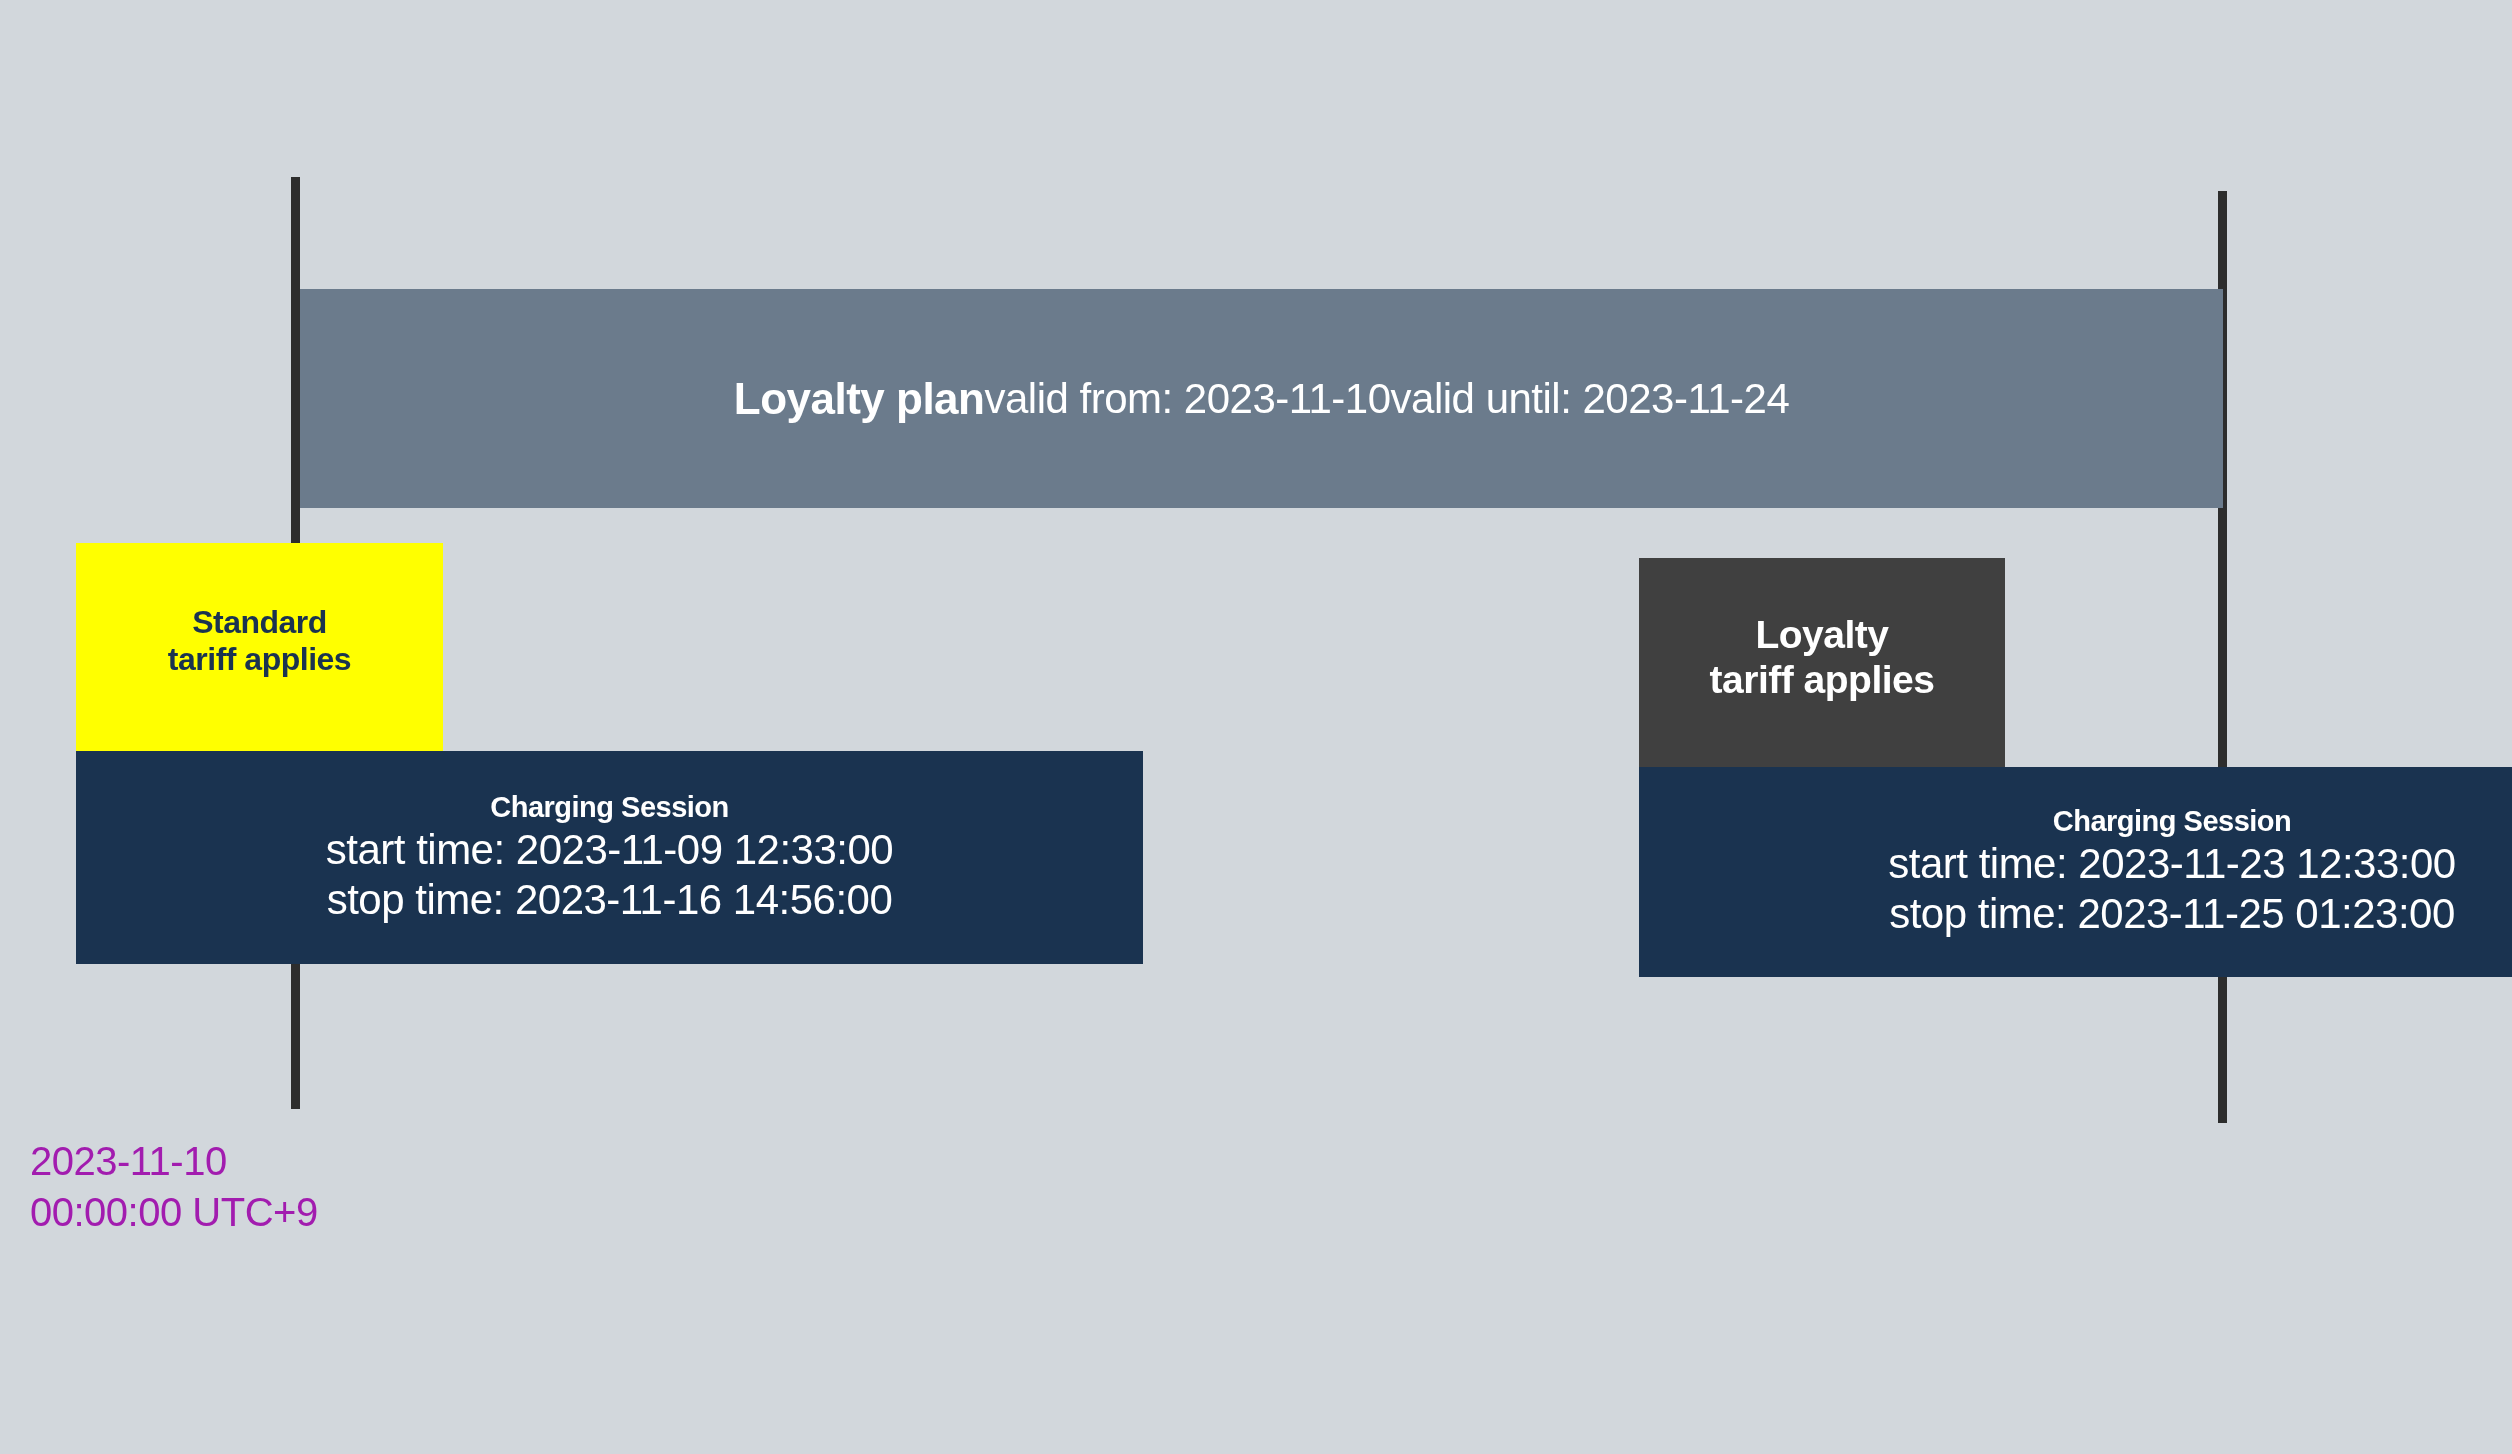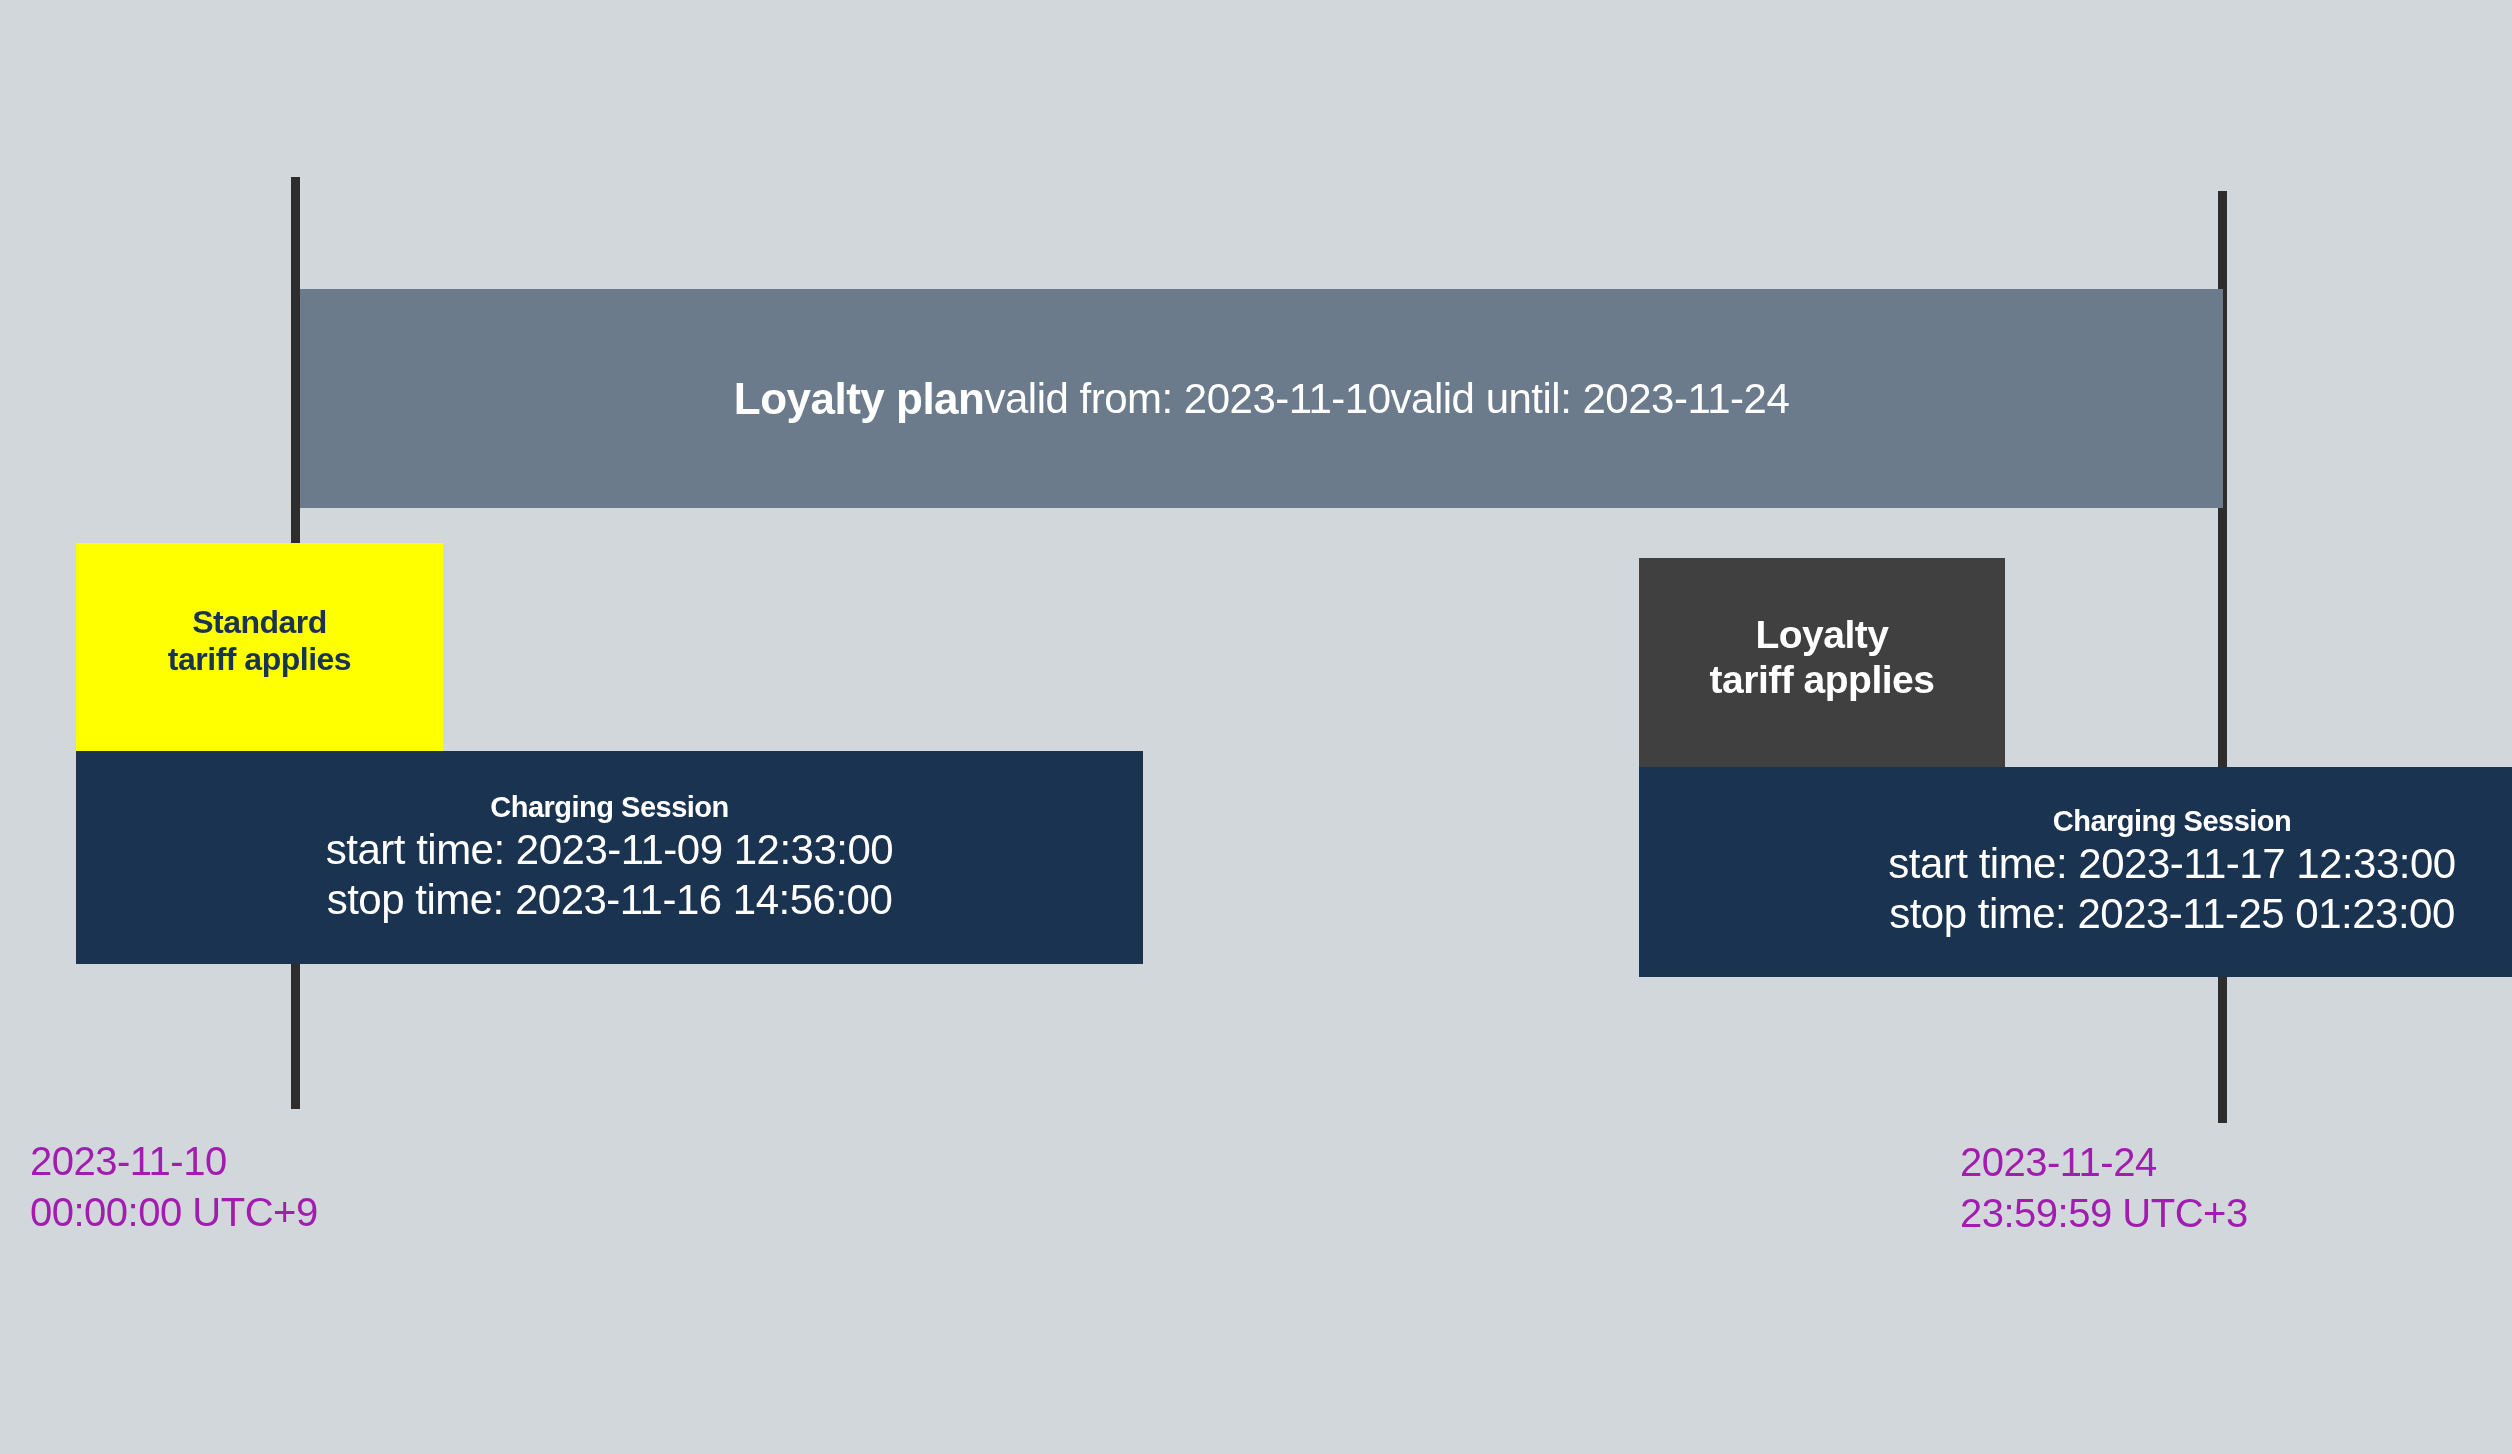--- a/index.html
+++ b/index.html
@@ -154,28 +154,24 @@
   </div>
 
   <div class="session-card" id="session-left">
     <div class="session-title">Charging Session</div>
     <div class="session-line">start time: 2023-11-09 12:33:00</div>
     <div class="session-line">stop time: 2023-11-16 14:56:00</div>
   </div>
 
   <div class="session-card" id="session-right">
     <div class="session-title">Charging Session</div>
-    <div class="session-line">start time: 2023-11-17 12:33:00</div>
+    <div class="session-line">start time: 2023-11-23 12:33:00</div>
     <div class="session-line">stop time: 2023-11-25 01:23:00</div>
   </div>
 
   <div class="axis-label" id="axis-label-left">
     <div>2023-11-10</div>
     <div>00:00:00 UTC+9</div>
   </div>
 
-  <div class="axis-label" id="axis-label-right">
-    <div>2023-11-24</div>
-    <div>23:59:59 UTC+3</div>
-  </div>
 
 </div>
 
 
 </body></html>

